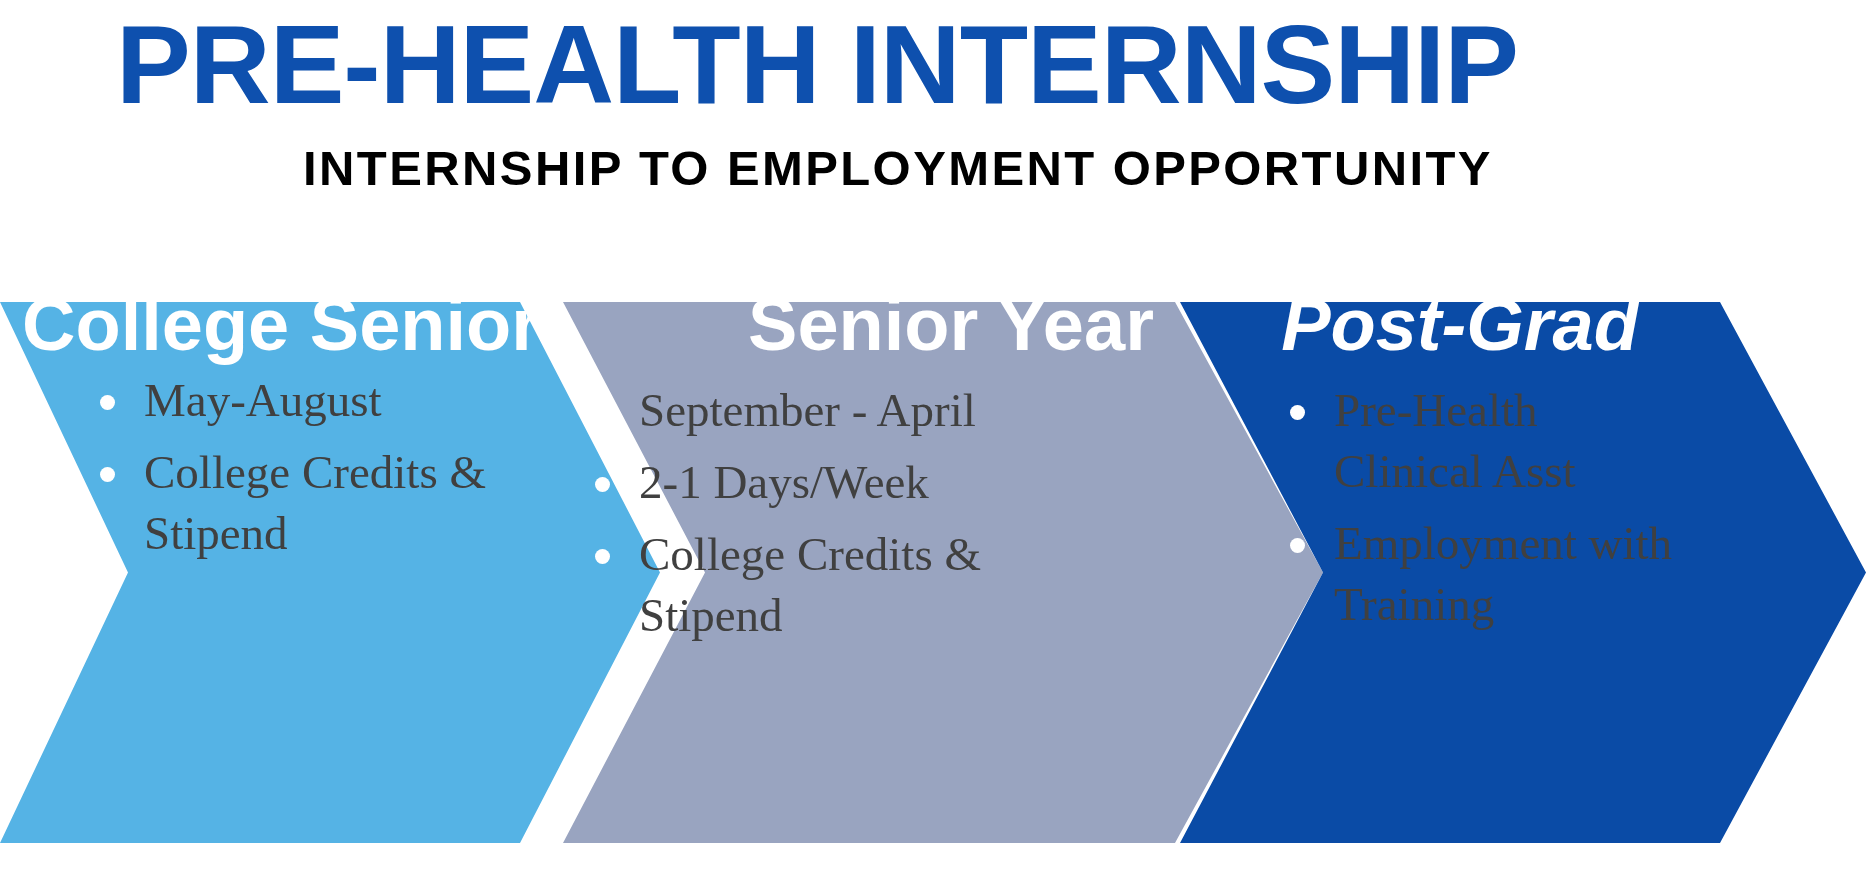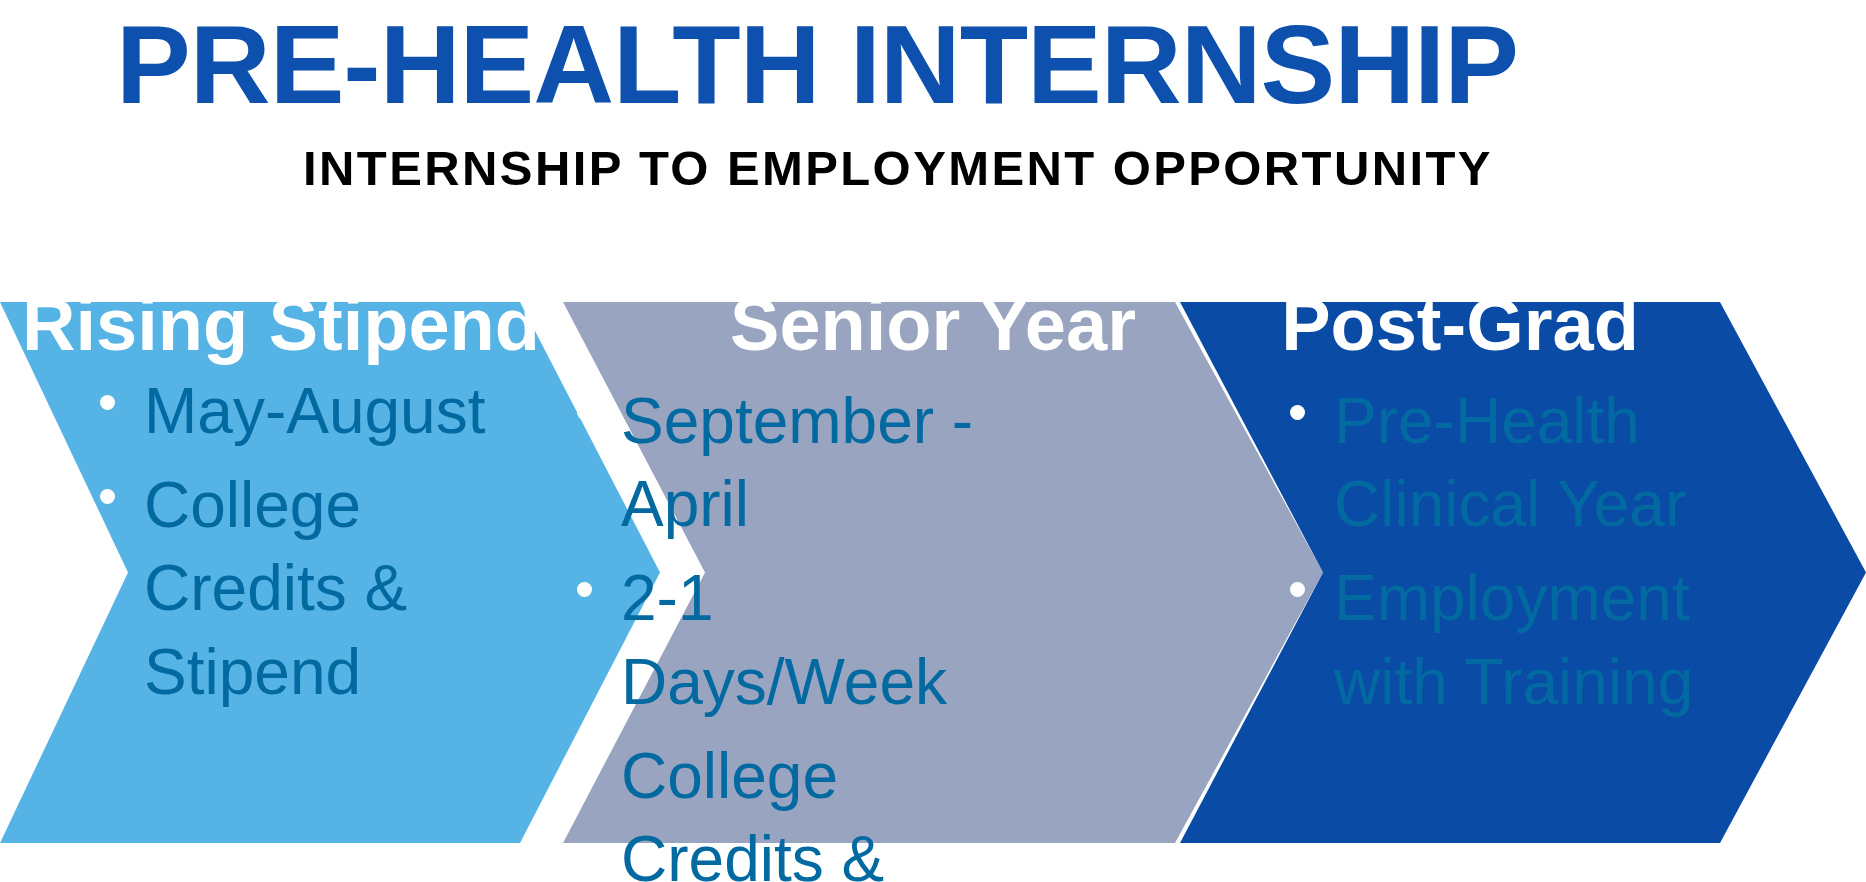--- a/index.html
+++ b/index.html
@@ -90,44 +90,45 @@
   }
 
   
   .chev-content {
     position: absolute;
     top: 302px;
     height: 541px;
     color: #ffffff;
   }
   .c1-content { left: 0px;    width: 660px; }
-  .c2-content { left: 563px;  width: 760px; }
+  .c2-content { left: 581px;  width: 760px; }
   .c3-content { left: 1180px; width: 686px; }
 
   .stage-title {
     position: absolute;
     top: -14px;
     font-size: 74px;
     font-weight: bold;
     line-height: 1.0;
     color: #ffffff;
     white-space: nowrap;
   }
   .c1-content .stage-title { left: 22px; }
   .c2-content .stage-title { left: 0px; width: 740px; text-align: center; }
-  .c3-content .stage-title { left: 0px; width: 560px; text-align: center; }
+  .c3-content .stage-title { left: 0px; width: 560px; text-align: center; font-style: italic; }
 
   ul.bullets {
     position: absolute;
     margin: 0;
     padding: 0;
     list-style: none;
-    font-size: 64px;
+    font-size: 47px;
     line-height: 1.30;
-    color: #0369a1;
+    color: #404040;
+    font-family: Liberation Serif, serif;
   }
   .c1-content ul.bullets { left: 86px;  top: 68px;  width: 470px; }
   .c2-content ul.bullets { left: 0px;   top: 78px;  width: 490px; }
   .c3-content ul.bullets { left: 96px;  top: 78px;  width: 420px; }
 
   ul.bullets > li {
     position: relative;
     padding-left: 58px;
     margin: 0 0 11px 0;
   }
@@ -152,37 +153,37 @@
     <div class="sub-title" style="color: rgb(0, 0, 0);">INTERNSHIP TO EMPLOYMENT OPPORTUNITY</div>
   </div>
 
   <div class="chevron-band">
     <div class="chevron chev-1" style="background: rgb(85, 179, 229);"></div>
     <div class="chevron chev-2" style="background: rgb(153, 164, 192);"></div>
     <div class="chevron chev-3" style="background: rgb(10, 75, 166);"></div>
   </div>
 
   <div class="chev-content c1-content">
-    <div class="stage-title">Rising Stipend</div>
+    <div class="stage-title">College Senior</div>
     <ul class="bullets">
       <li>May-August</li>
       <li>College Credits &amp; Stipend</li>
     </ul>
   </div>
 
   <div class="chev-content c2-content">
     <div class="stage-title">Senior Year</div>
     <ul class="bullets">
       <li>September - April</li>
       <li>2-1 Days/Week</li>
       <li>College Credits &amp; Stipend</li>
     </ul>
   </div>
 
   <div class="chev-content c3-content">
     <div class="stage-title">Post-Grad</div>
     <ul class="bullets">
-      <li>Pre-Health Clinical Year</li>
+      <li>Pre-Health Clinical Asst</li>
       <li>Employment with Training</li>
     </ul>
   </div>
 
 </div>
 
 </body></html>

